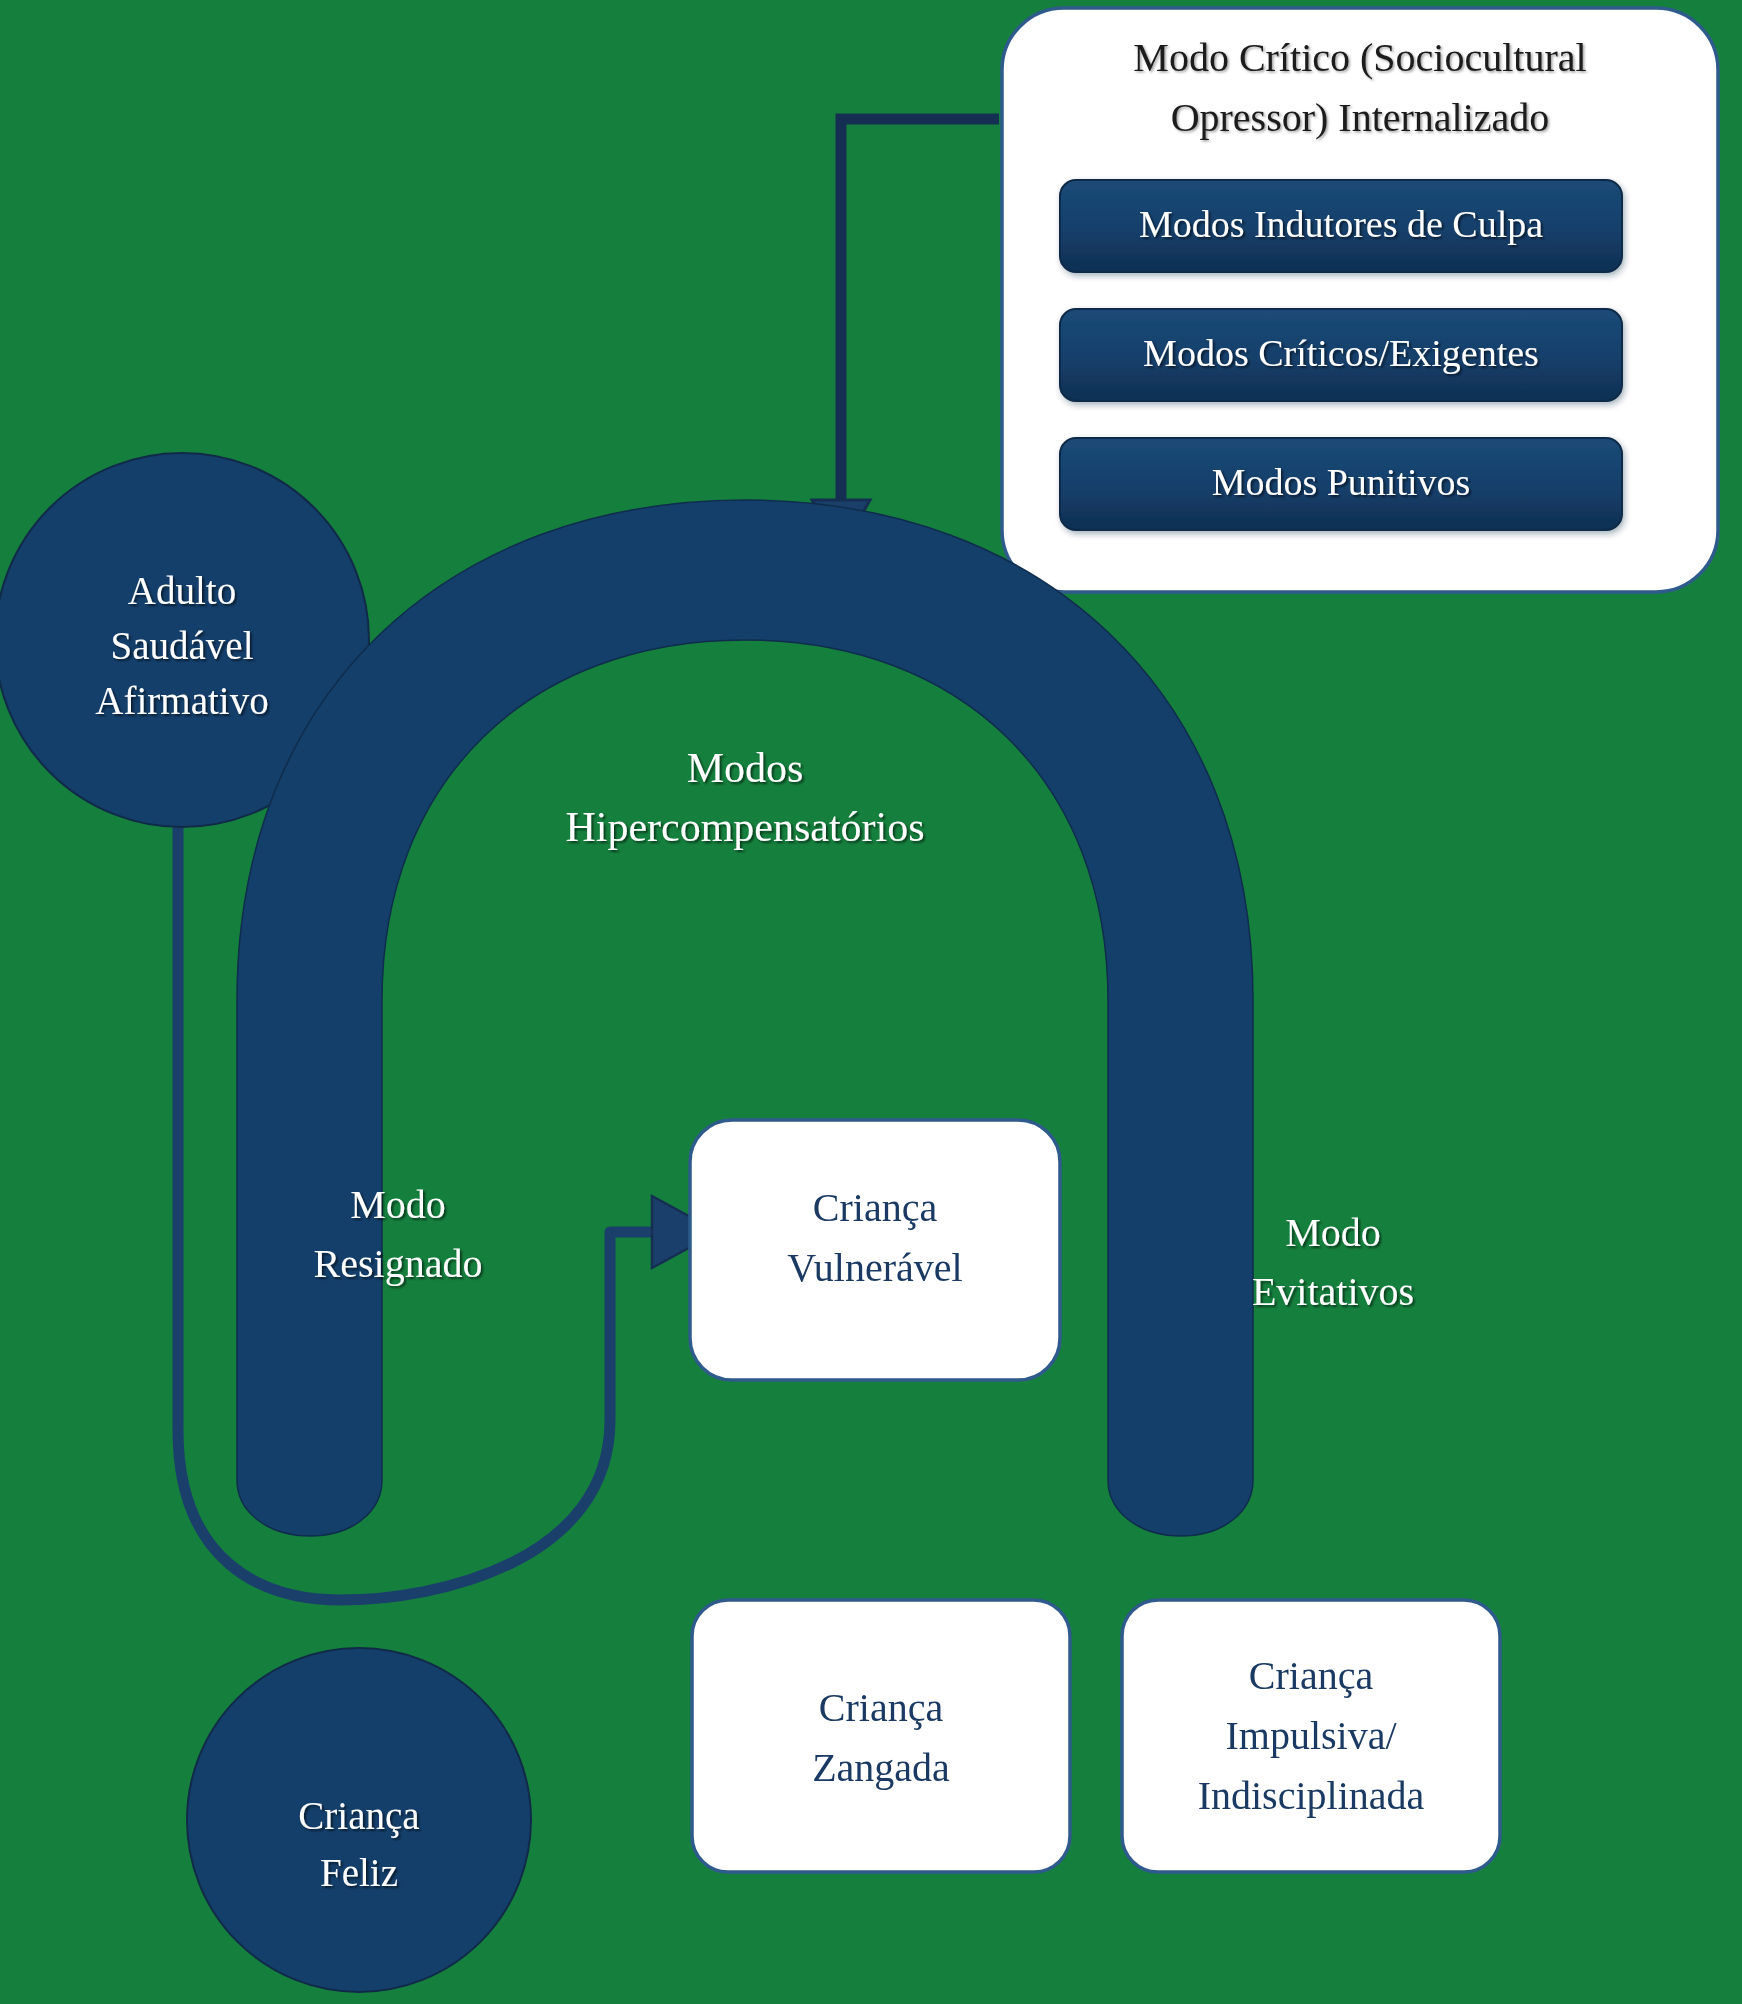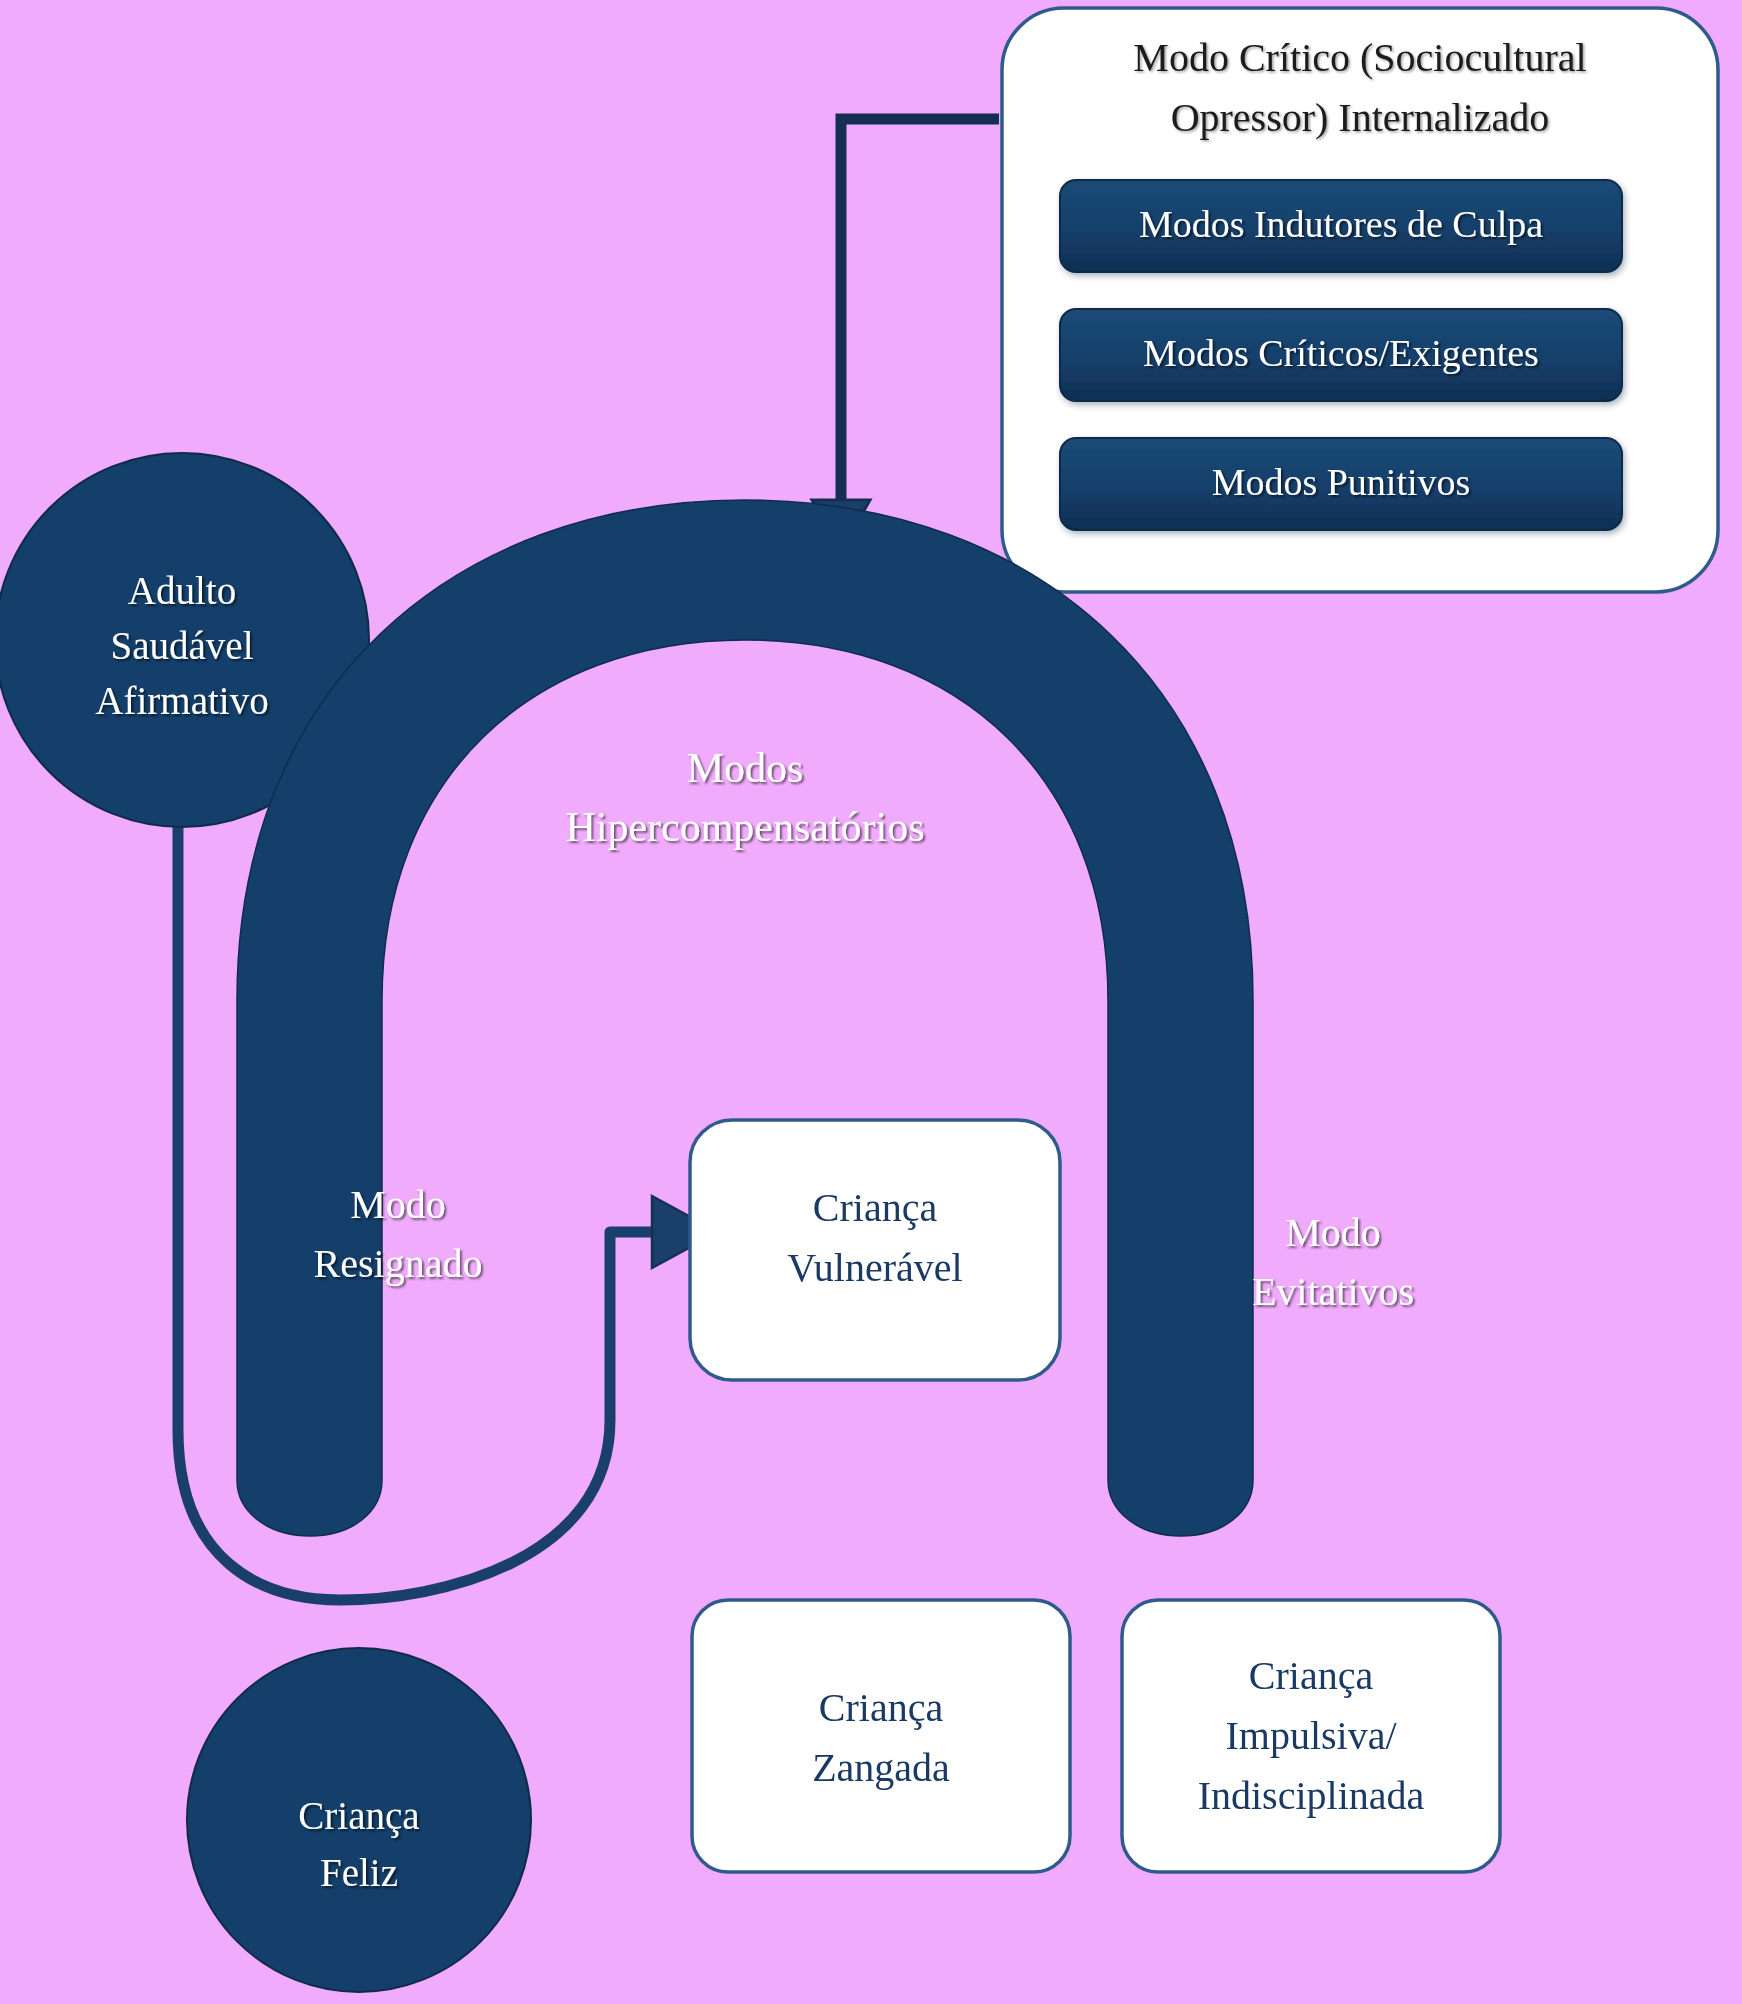--- a/index.html
+++ b/index.html
@@ -10,21 +10,21 @@
   body {
     width: 1742px;
     height: 2004px;
     font-family: "Liberation Serif", "DejaVu Serif", serif;
     overflow: hidden;
   }
   #diagram-root {
     position: relative;
     width: 1742px;
     height: 2004px;
-    background: #f0abfc;
+    background: #15803d;
   }
   svg.canvas {
     position: absolute;
     top: 0;
     left: 0;
     width: 1742px;
     height: 2004px;
   }
   .lbl {
     font-family: "Liberation Serif", "DejaVu Serif", serif;

